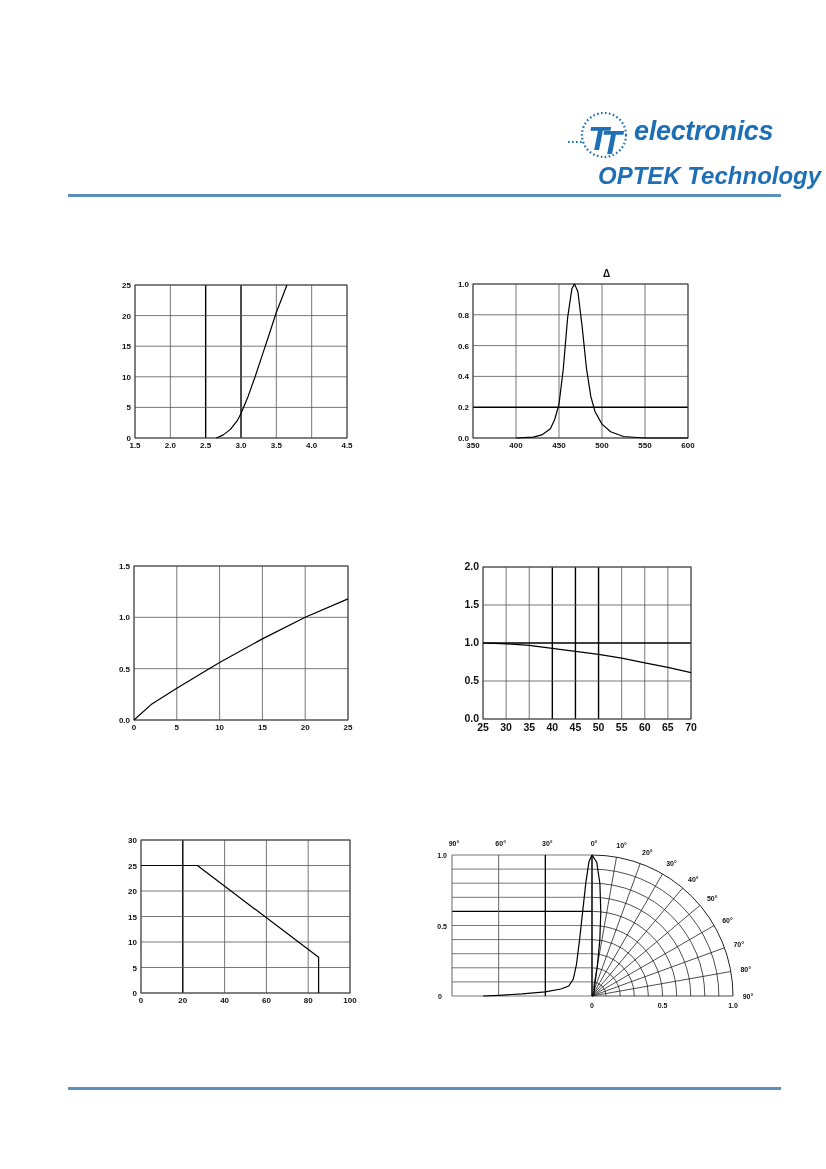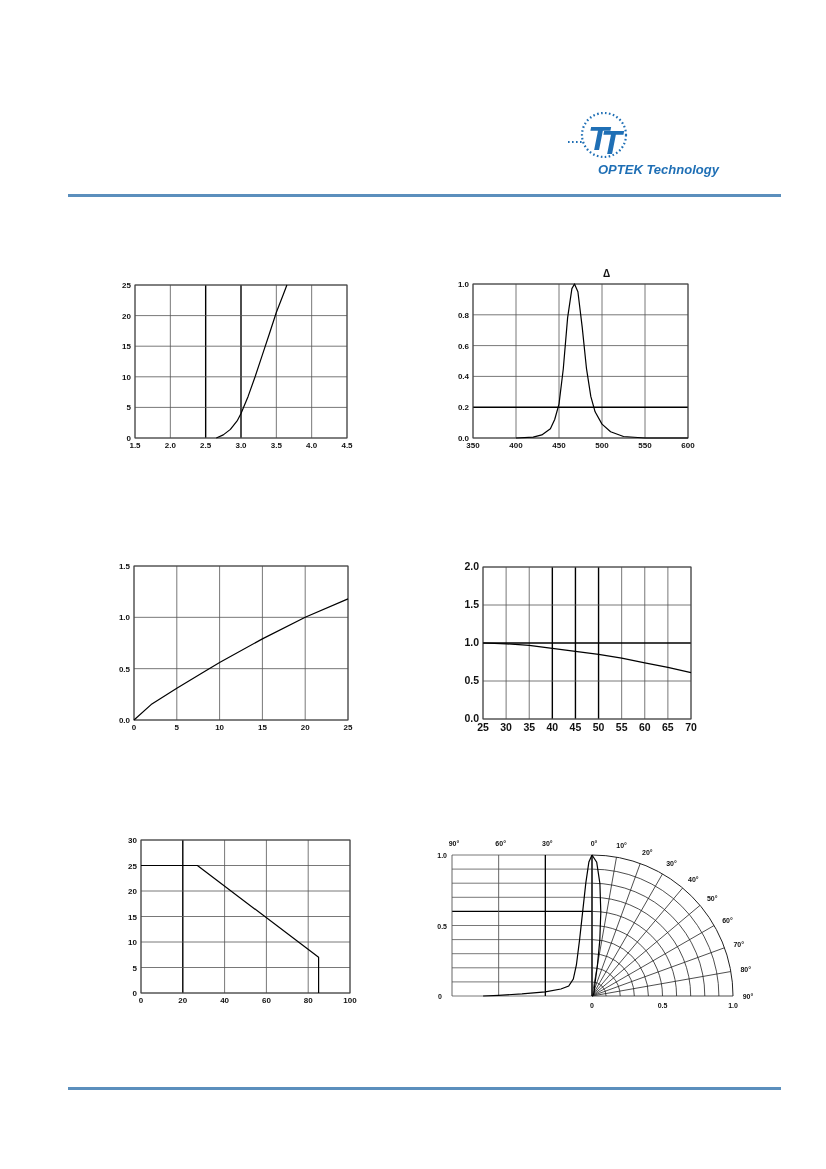--- a/index.html
+++ b/index.html
@@ -17,21 +17,22 @@
 <div class="abs" style="left:566px;top:106px;width:220px;height:80px;">
   <svg width="70" height="60" style="position:absolute;left:0;top:0;">
 
     <circle cx="38" cy="29" r="22" fill="none" stroke="#1f6fb5" stroke-width="2.2" stroke-dasharray="1.6 2.4"></circle>
 
     <line x1="2" y1="36" x2="16" y2="36" stroke="#1f6fb5" stroke-width="2.2" stroke-dasharray="1.6 2.4"></line>
 
     <text x="22" y="44" style="font-family:'Liberation Sans',sans-serif;font-weight:bold;font-style:italic;font-size:34px;fill:#1f6fb5;">T</text>
     <text x="35" y="48" style="font-family:'Liberation Sans',sans-serif;font-weight:bold;font-style:italic;font-size:34px;fill:#1f6fb5;">T</text>
   </svg>
-  <div class="logo-text" style="left:32px;top:56px;font-size:13px;">OPTEK Technology</div>
+  <div class="logo-text" style="left:68px;top:10px;font-size:27px;letter-spacing:-0.3px;">electronics</div>
+  <div class="logo-text" style="left:32px;top:56px;font-size:24px;">OPTEK Technology</div>
 </div>
 
 <div class="rule" style="left:68px;top:194px;width:713px;height:3px;"></div>
 <div class="rule" style="left:68px;top:1087px;width:713px;height:3px;"></div>
 
 <svg id="charts" width="826" height="1169" style="position:absolute;left:0;top:0;" xmlns="http://www.w3.org/2000/svg">
     <g>
       <line x1="135" y1="285" x2="135" y2="438" stroke="#555" stroke-width="0.8"></line>
       <text x="135" y="448" font-size="8" text-anchor="middle">1.5</text>
       <line x1="170.33333333333331" y1="285" x2="170.33333333333331" y2="438" stroke="#555" stroke-width="0.8"></line>

